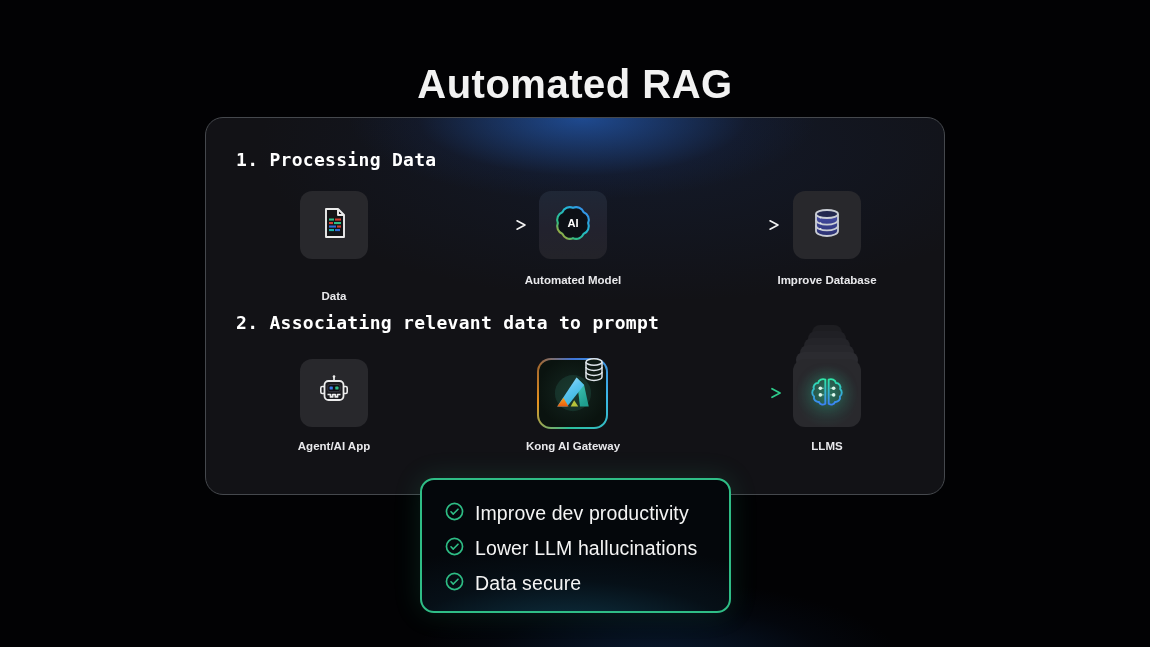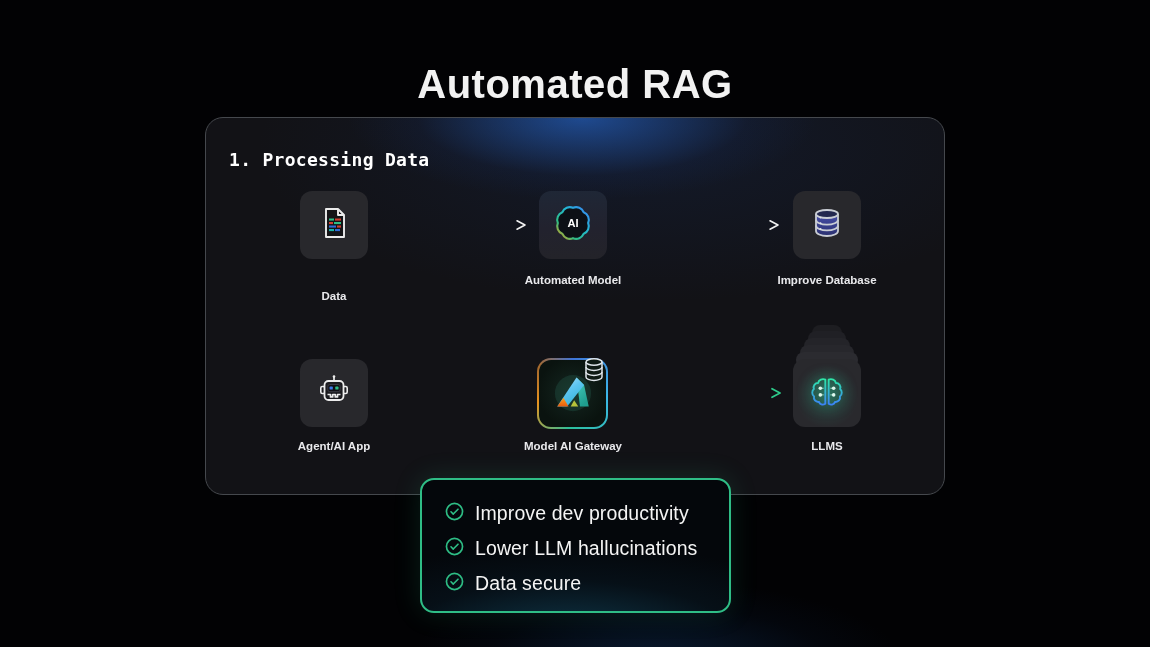--- a/index.html
+++ b/index.html
@@ -20,21 +20,21 @@
   .panel{
     position:absolute;left:205px;top:117px;width:740px;height:378px;
     border-radius:18px;border:1.5px solid #45484d;box-sizing:border-box;
     background:
       radial-gradient(ellipse 300px 105px at 51% 0%, rgba(38,105,210,0.62), rgba(22,45,95,0.18) 55%, transparent 78%),
       radial-gradient(ellipse 560px 220px at 60% 8%, rgba(22,48,100,0.25), transparent 70%),
       #121216;
   }
   .sec-heading{
     position:absolute;color:#ffffff;white-space:pre;
-    font-family:"DejaVu Sans Mono", monospace;font-weight:700;font-size:18px;letter-spacing:0.3px;
+    font-family:"DejaVu Sans Mono", monospace;font-weight:700;font-size:18px;letter-spacing:0.3px;margin-left:7px;
   }
   .tile{
     position:absolute;width:68px;height:68px;border-radius:12px;background:#28282c;
     display:flex;align-items:center;justify-content:center;
   }
   .tile-embed{background:linear-gradient(180deg,#1f2736 0%,#22222e 55%,#232329 100%);}
   .tile-llms{
     background:
       radial-gradient(circle at 50% 55%, rgba(40,165,130,0.25), transparent 62%),
       #29292d;
@@ -155,20 +155,21 @@
         <path d="M7 14.7 C7 17.5 11.9 19.7 18 19.7 C24.1 19.7 29 17.5 29 14.7" fill="none" stroke="#c9cdd4" stroke-width="1.8"></path>
         <path d="M7 20.4 C7 23.2 11.9 25.4 18 25.4 C24.1 25.4 29 23.2 29 20.4" fill="none" stroke="#c9cdd4" stroke-width="1.8"></path>
         <circle cx="11.5" cy="12.6" r="0.95" fill="#dfe3ea"></circle>
           <circle cx="11.5" cy="18.3" r="0.95" fill="#dfe3ea"></circle>
           <circle cx="11.5" cy="24" r="0.95" fill="#dfe3ea"></circle>
       </svg>
     </span>
   </div>
   <div class="node-label" style="left:571px;top:155px;">Improve Database</div>
 
+  <div class="sec-heading" style="left:23px;top:194px;">2. Associating relevant data to prompt</div>
 
   <div class="tile" style="left:94px;top:241px;">
     <span>
       <svg width="36" height="36" viewBox="0 0 36 36">
         <line x1="18" y1="4" x2="18" y2="8" stroke="#ececec" stroke-width="1.7"></line>
         <circle cx="18" cy="3.6" r="1.3" fill="#ececec"></circle>
         <rect x="4.8" y="13.5" width="4.2" height="7" rx="1.5" fill="#1b1b1f" stroke="#ececec" stroke-width="1.6"></rect>
         <rect x="27" y="13.5" width="4.2" height="7" rx="1.5" fill="#1b1b1f" stroke="#ececec" stroke-width="1.6"></rect>
         <rect x="8.5" y="8" width="19" height="19" rx="4" fill="#1b1b1f" stroke="#ececec" stroke-width="1.8"></rect>
         <rect x="11.8" y="11.5" width="12.4" height="7.2" rx="2" fill="#101015" stroke="#3a3a42" stroke-width="1"></rect>
@@ -221,21 +222,21 @@
       <span class="kong-db">
         <svg width="22" height="26" viewBox="0 0 22 26">
           <path d="M3 5 V20 C3 21.9 6.6 23.4 11 23.4 C15.4 23.4 19 21.9 19 20 V5" fill="#0f1a14" stroke="#dfe5ea" stroke-width="1.5"></path>
           <ellipse cx="11" cy="5" rx="8" ry="3.2" fill="#0f1a14" stroke="#dfe5ea" stroke-width="1.5"></ellipse>
           <path d="M3 10 C3 11.9 6.6 13.4 11 13.4 C15.4 13.4 19 11.9 19 10" fill="none" stroke="#dfe5ea" stroke-width="1.5"></path>
           <path d="M3 15 C3 16.9 6.6 18.4 11 18.4 C15.4 18.4 19 16.9 19 15" fill="none" stroke="#dfe5ea" stroke-width="1.5"></path>
         </svg>
       </span>
     </div>
   </div>
-  <div class="node-label" style="left:317px;top:321px;">Model AI Gateway</div>
+  <div class="node-label" style="left:317px;top:321px;">Kong AI Gateway</div>
 
   <svg class="arrow" style="left:402px;top:268px;" width="175" height="14">
     <defs>
       <linearGradient id="gg2" x1="0" y1="0" x2="1" y2="0">
         <stop offset="0" stop-color="#1d8f74"></stop>
           <stop offset="0.4" stop-color="#2ebd85"></stop>
           <stop offset="1" stop-color="#2ecb8b"></stop>
       </linearGradient>
     </defs>
     <line x1="0" y1="7" x2="164" y2="7" stroke="url(#gg2)" stroke-width="1.8"></line>

